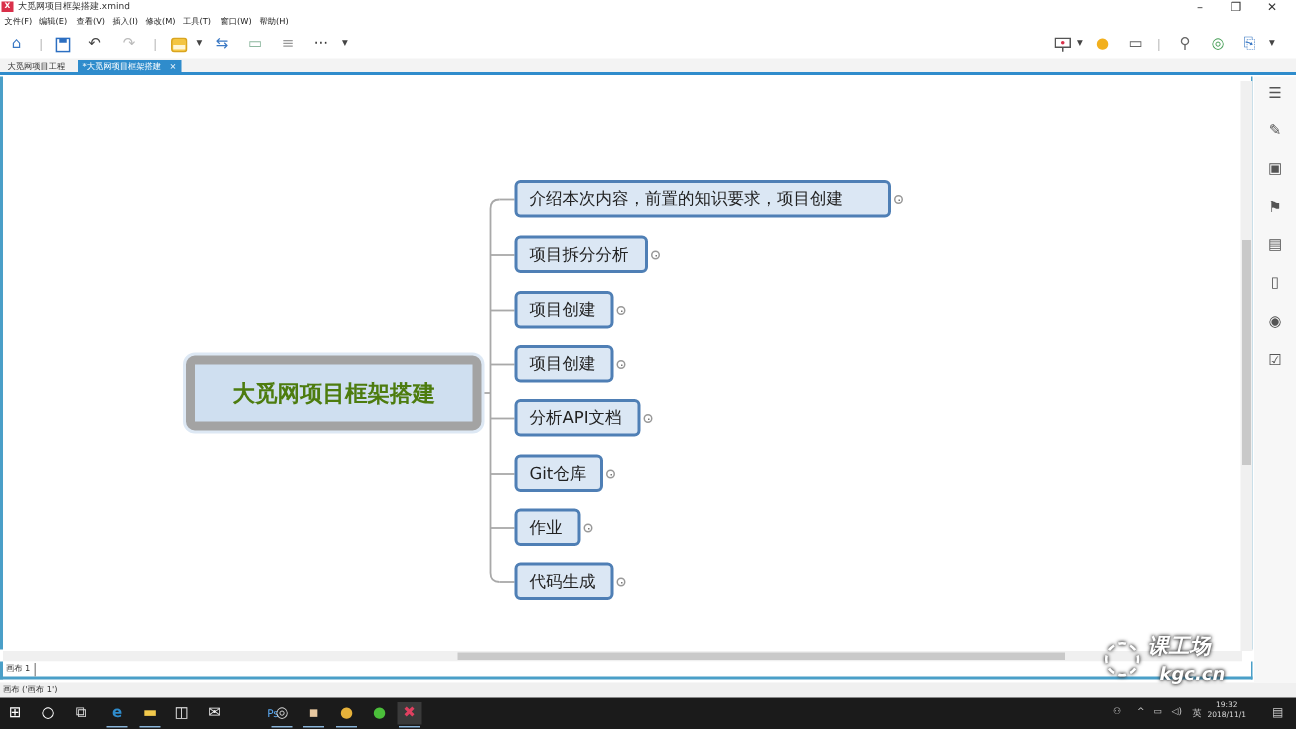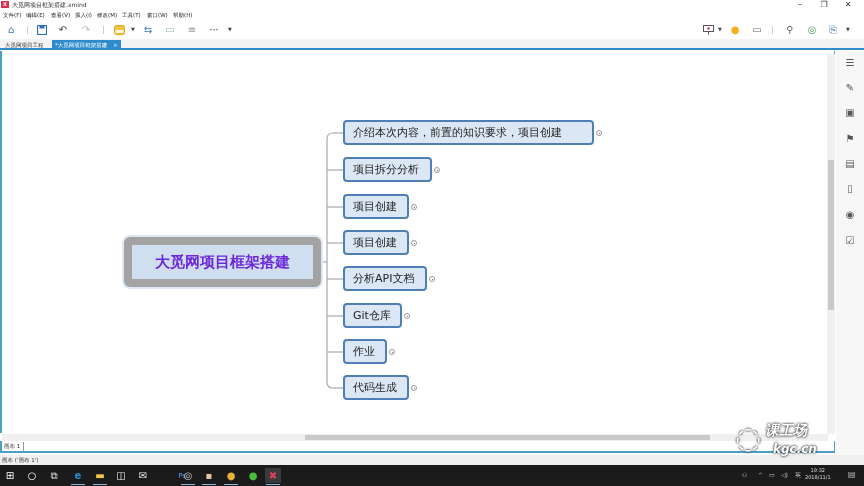--- a/index.html
+++ b/index.html
@@ -36,21 +36,21 @@
   
   #rightpanel { position:absolute; left:836px; top:51px; width:28px; height:404px; background:#f7f7f7; }
   .rp { position:absolute; left:8px; width:12px; height:12px; color:#555; font-size:10px; line-height:12px; text-align:center; }
   
   #taskbar { position:absolute; left:0; top:465px; width:864px; height:21px; background:#1b1b1b; }
   .tk { position:absolute; top:3px; width:16px; height:15px; display:flex; align-items:center; justify-content:center; font-size:10px; }
   .tk.run::after { content:""; position:absolute; bottom:-2px; left:1px; right:1px; height:1px; background:#8ab4d8; }
   #clock { position:absolute; left:805px; top:2px; font-size:5px; color:#ddd; text-align:center; line-height:7px; }
   .tray { position:absolute; top:6px; font-size:6px; color:#ccc; }
   
-  .central { position:absolute; left:124px; top:237px; width:197px; height:50px; background:#cfdff0; border:8px solid #a3a3a3; border-radius:6px; box-shadow:0 0 0 2px #dde8f4; display:flex; align-items:center; justify-content:center; font-size:15px; font-weight:bold; color:#6d28d9; }
+  .central { position:absolute; left:124px; top:237px; width:197px; height:50px; background:#cfdff0; border:6px solid #a3a3a3; border-radius:6px; box-shadow:0 0 0 2px #dde8f4; display:flex; align-items:center; justify-content:center; font-size:15px; font-weight:bold; color:#4d7c0f; }
   .node { position:absolute; height:25px; background:#dbe7f4; border:2px solid #4f7fb5; border-radius:4px; font-size:11px; color:#222; line-height:21px; padding:0 8px; white-space:nowrap; }
   .plus { position:absolute; width:6px; height:6px; border:1px solid #999; border-radius:50%; background:#fff; }
   .plus::after { content:""; position:absolute; left:1.5px; top:1.5px; width:1px; height:1px; background:#777; }
   svg.lines { position:absolute; left:0; top:0; }
   
   #watermark { position:absolute; left:735px; top:420px; width:125px; height:45px; color:#fff; font-size:14px; font-weight:bold; font-style:italic; text-shadow:0 0 2px #333, 0 0 3px #333; }
 </style>
 </head>
 <body>
 

